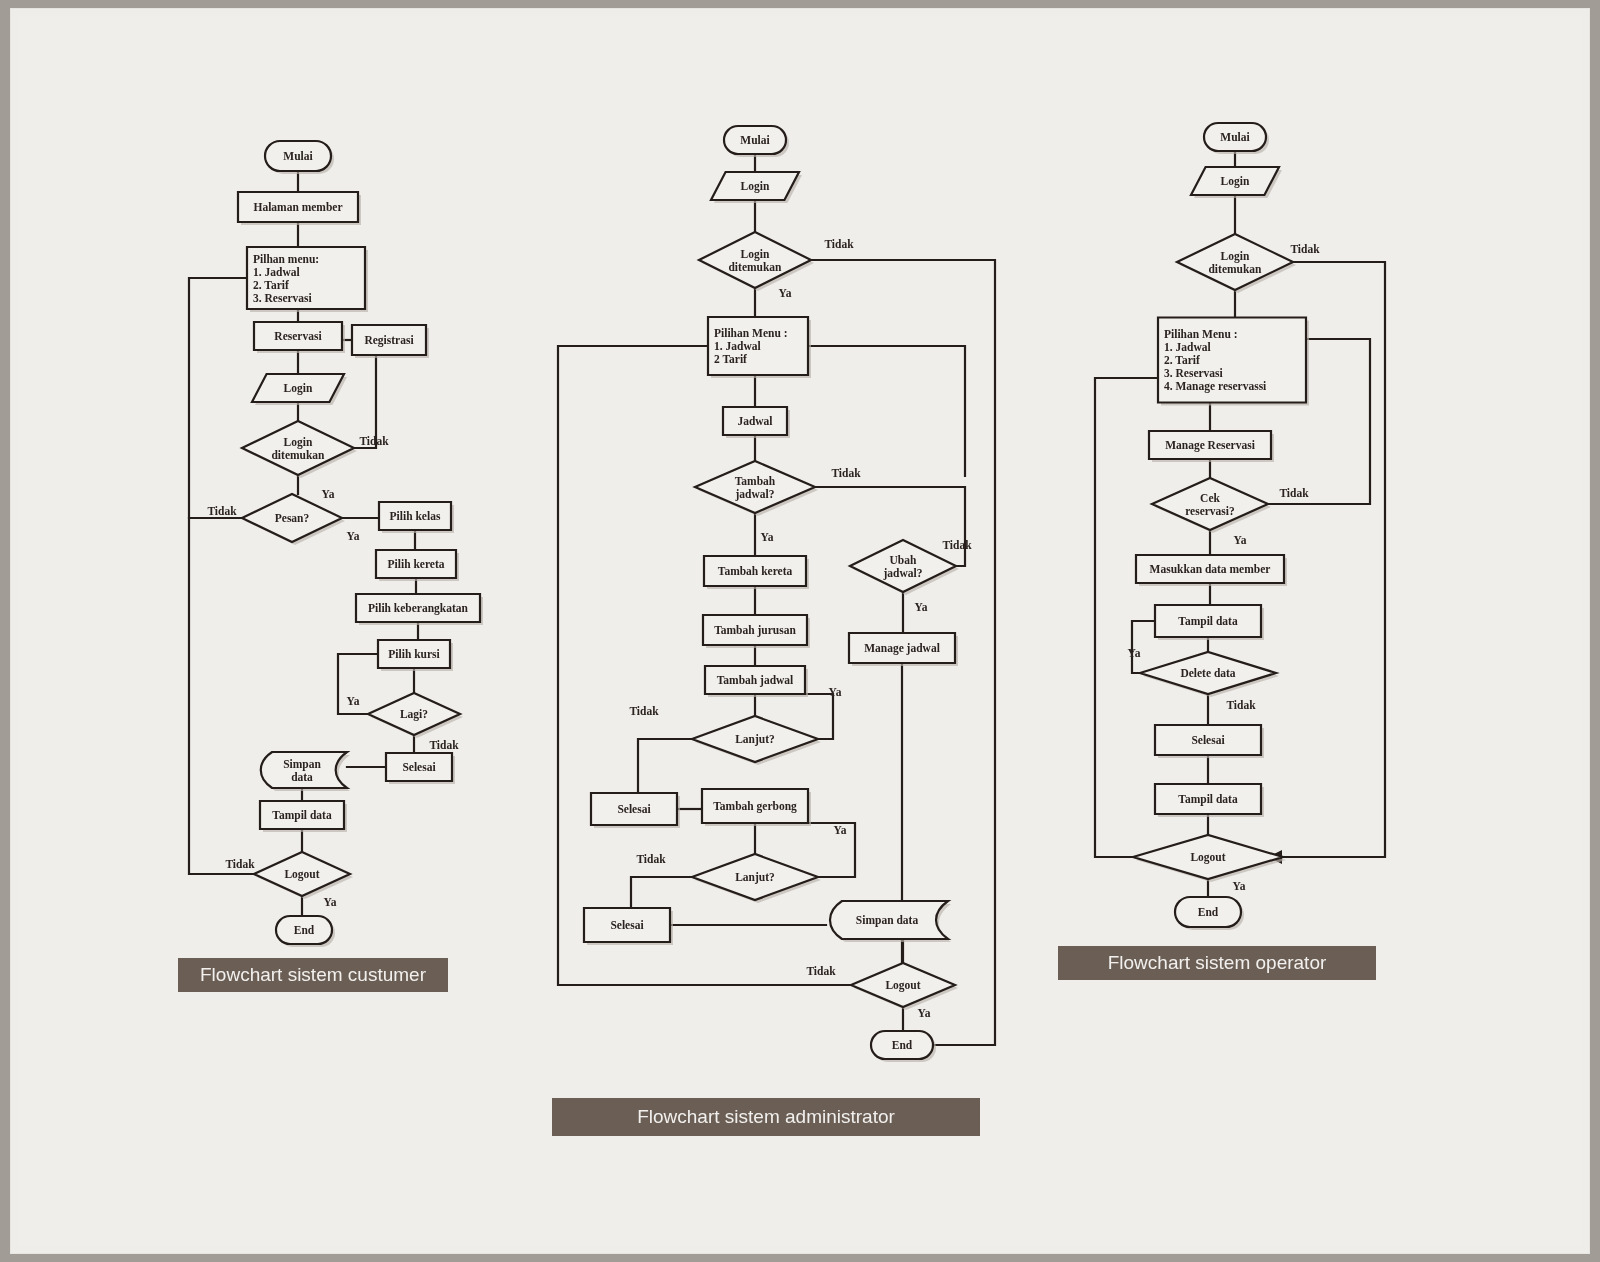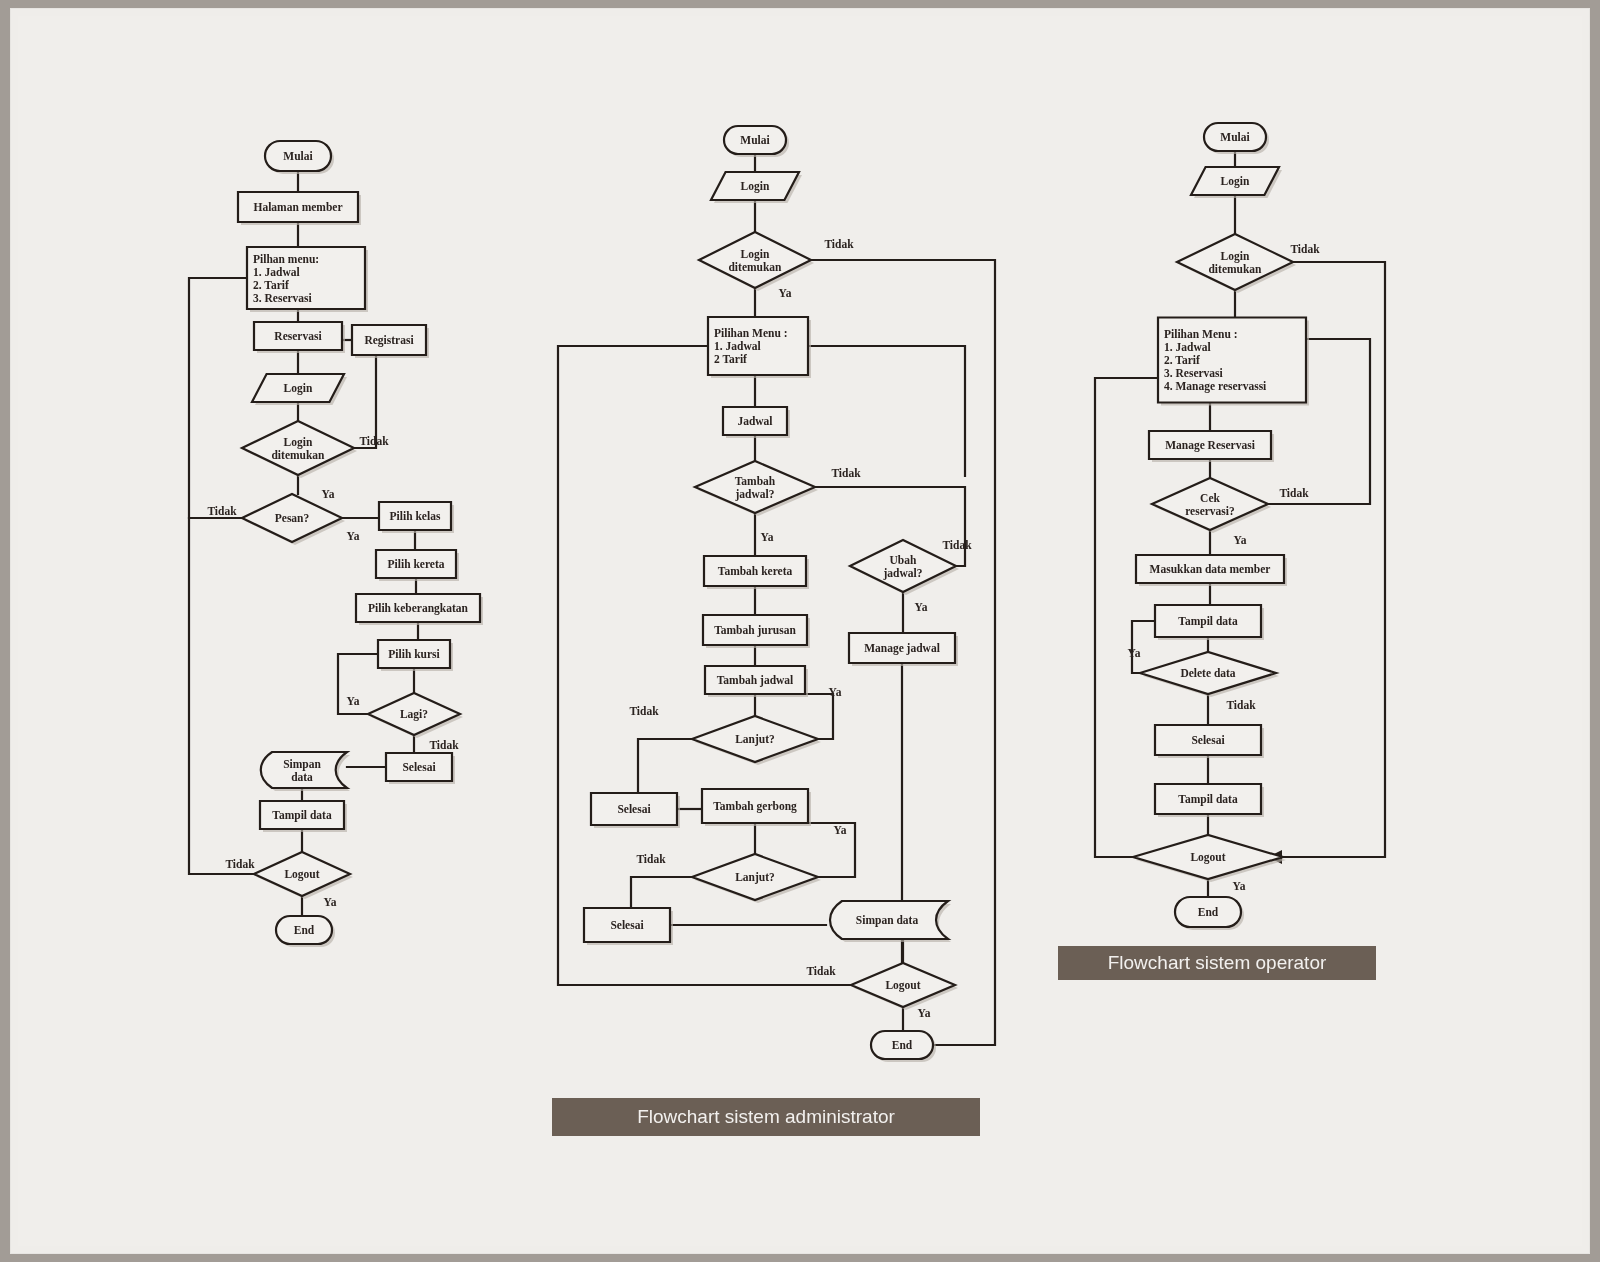--- a/index.html
+++ b/index.html
@@ -305,16 +305,17 @@
           <path d="M1172,881 H1208 A15,15 0 0 1 1208,911 H1172 A15,15 0 0 1 1172,881 Z" class="shape"></path>
           <text x="1190" y="900" class="nodetext">End</text>
           <text x="1287" y="237" class="edgelabel">Tidak</text>
           <text x="1276" y="481" class="edgelabel">Tidak</text>
           <text x="1222" y="528" class="edgelabel">Ya</text>
           <text x="1116" y="641" class="edgelabel">Ya</text>
           <text x="1223" y="693" class="edgelabel">Tidak</text>
           <text x="1221" y="874" class="edgelabel">Ya</text>
         </g>
       </svg>
+    <div class="cap" id="cap-0" style="left: 160px; top: 942px; width: 270px; height: 34px; line-height: 34px;">Flowchart sistem custumer</div>
     <div class="cap" id="cap-2" style="left: 1040px; top: 930px; width: 318px; height: 34px; line-height: 34px;">Flowchart sistem operator</div>
     <div class="cap" id="cap-1" style="left: 534px; top: 1082px; width: 428px; height: 38px; line-height: 38px;">Flowchart sistem administrator</div>
   </div>
 </div>
 
 </body></html>

